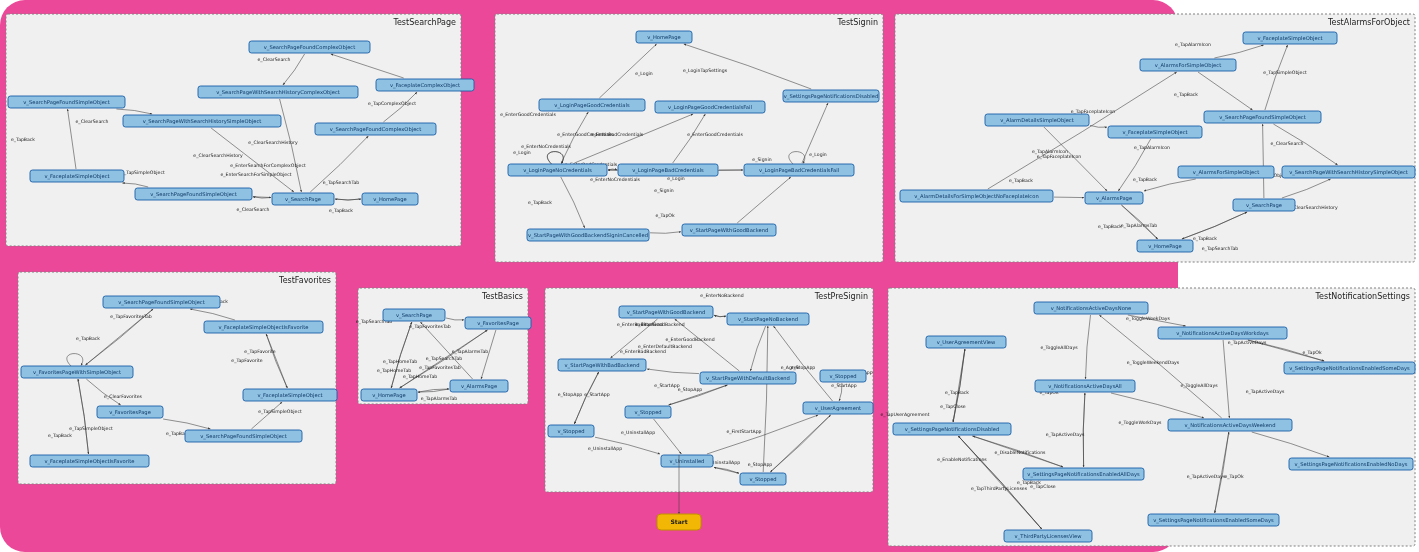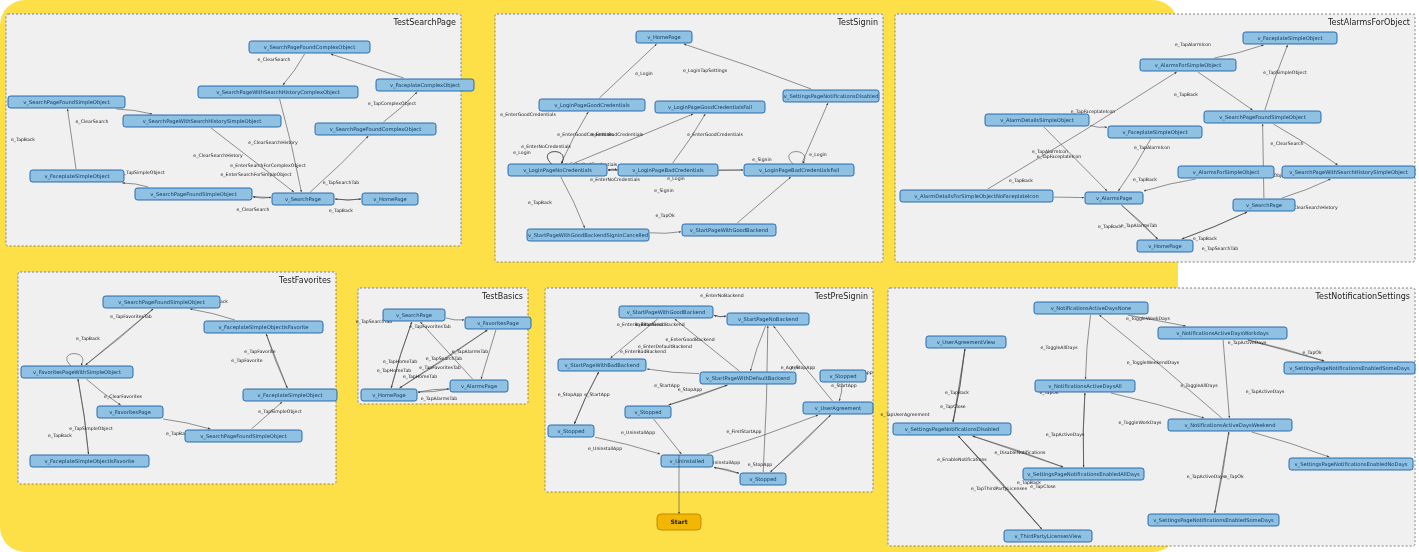--- a/index.html
+++ b/index.html
@@ -1,19 +1,19 @@
 <!DOCTYPE html>
 <html><head>
 <meta charset="utf-8">
 <title>State Model Graph</title>
 <style>
   html,body{margin:0;padding:0;background:#ffffff;}
   body{width:1419px;height:552px;overflow:hidden;
        font-family:"DejaVu Sans","Liberation Sans",sans-serif;}
-  #canvas{position:relative;width:1178px;height:552px;background:#fde047;border-radius:25px;}
+  #canvas{position:relative;width:1178px;height:552px;background:#ec4899;border-radius:25px;}
   svg#graph{position:absolute;left:0;top:0;width:1419px;height:552px;display:block;}
   .cluster-rect{fill:#f0f0f0;stroke:#808080;stroke-width:1;stroke-dasharray:2,2;}
   .cluster-title{font-size:8px;fill:#222222;text-anchor:end;}
   .node-rect{fill:#8fc1e3;stroke:#1a5fa8;stroke-width:0.9;}
   .node-label{font-size:5.2px;fill:#103a66;text-anchor:middle;dominant-baseline:middle;}
   .start-rect{fill:#f2b705;stroke:#c08e00;stroke-width:1;}
   .start-label{font-size:6px;fill:#1a1a1a;text-anchor:middle;dominant-baseline:middle;font-weight:bold;}
   .edge{fill:none;stroke:#3a3a3a;stroke-width:0.55;}
   .edge-label{font-size:4.6px;fill:#1a1a1a;text-anchor:middle;dominant-baseline:middle;}
 </style>

